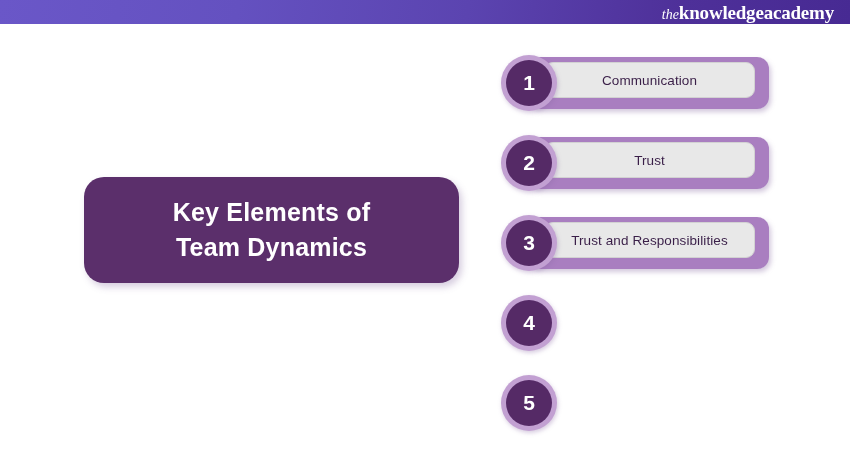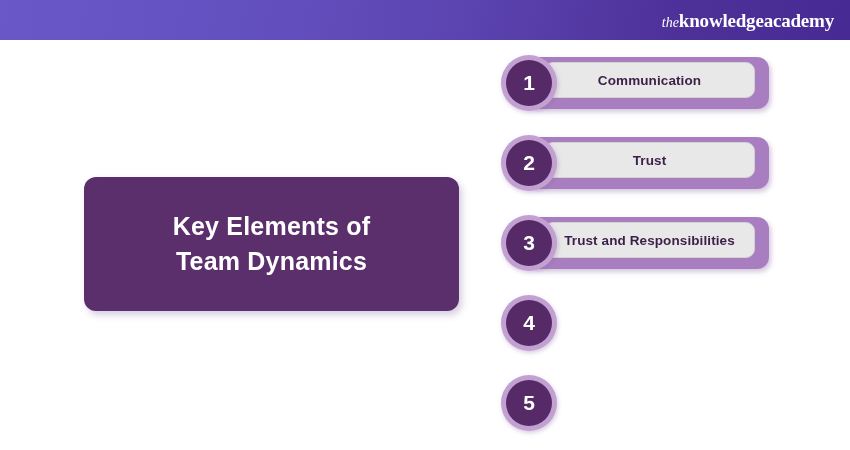--- a/index.html
+++ b/index.html
@@ -14,21 +14,21 @@
     overflow: hidden;
     position: relative;
   }
 
   
   .header {
     position: absolute;
     left: 0;
     top: 0;
     width: 850px;
-    height: 40px;
+    height: 24px;
     background: linear-gradient(100deg, #6a57c8 0%, #6451c0 28%, #5b44b0 55%, #4e3099 80%, #472a93 100%);
   }
   .brand {
     position: absolute;
     right: 16px;
     top: 50%;
     transform: translateY(-50%);
     color: #ffffff;
     white-space: nowrap;
     font-family: "Liberation Serif", serif;
@@ -44,23 +44,23 @@
     font-size: 19px;
     letter-spacing: -0.2px;
   }
 
   
   .title-card {
     position: absolute;
     left: 84px;
     top: 177px;
     width: 375px;
-    height: 134px;
+    height: 106px;
     background: #5b2f6b;
-    border-radius: 12px;
+    border-radius: 20px;
     box-shadow: 3px 4px 7px rgba(120, 90, 150, 0.30);
     display: flex;
     align-items: center;
     justify-content: center;
   }
   .title-text {
     color: #ffffff;
     font-size: 25px;
     font-weight: bold;
     line-height: 1.42;
@@ -104,21 +104,21 @@
     border: 1px solid #d2d2d2;
     border-radius: 9px;
     display: flex;
     align-items: center;
     justify-content: center;
     box-sizing: border-box;
   }
   .item-label {
     color: #3a1f48;
     font-size: 13.5px;
-    font-weight: bold;
+    font-weight: normal;
     letter-spacing: 0.1px;
     white-space: nowrap;
   }
   .item-num-wrap {
     position: absolute;
     left: 0;
     top: 0;
     width: 56px;
     height: 56px;
     border-radius: 50%;

